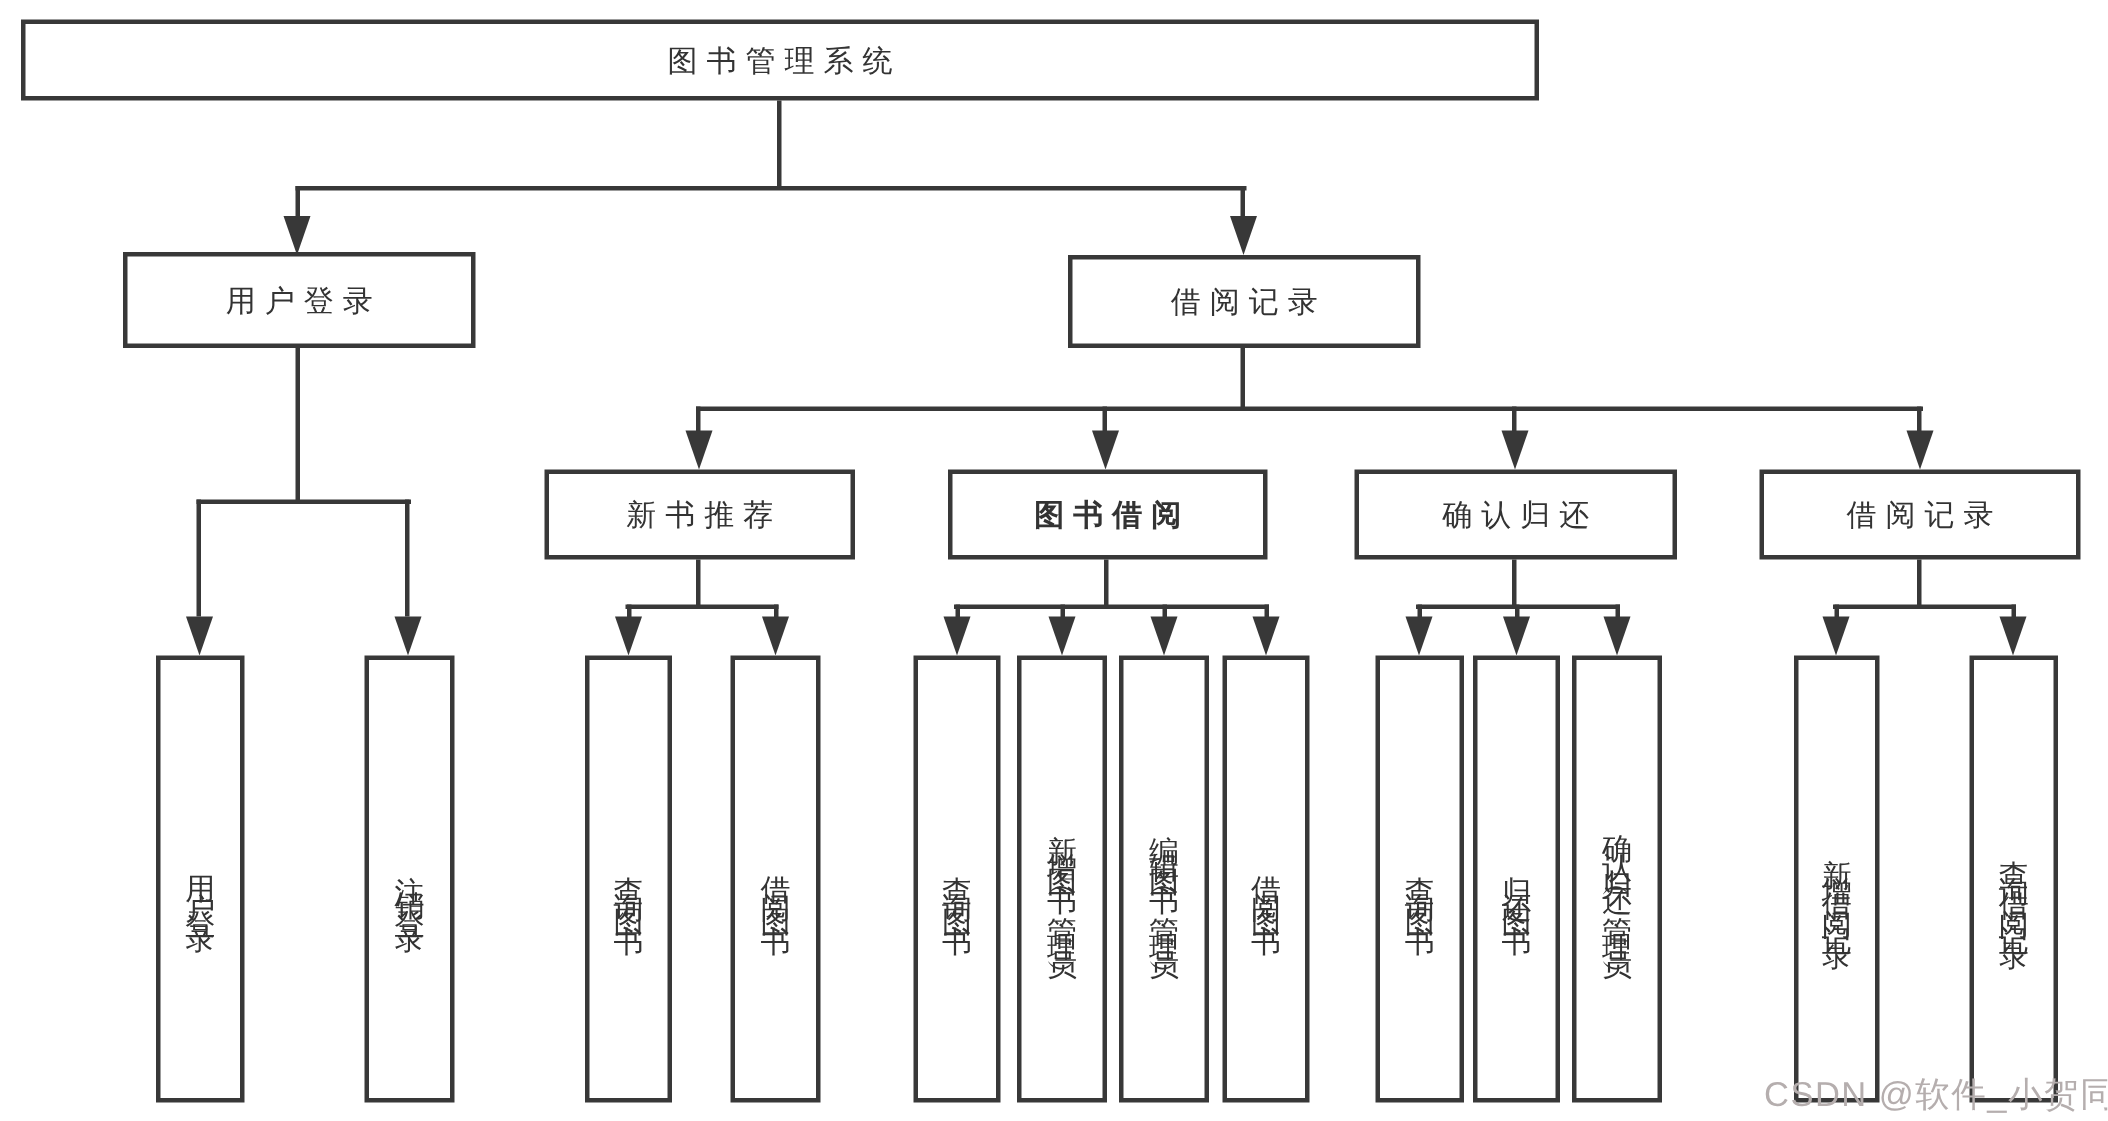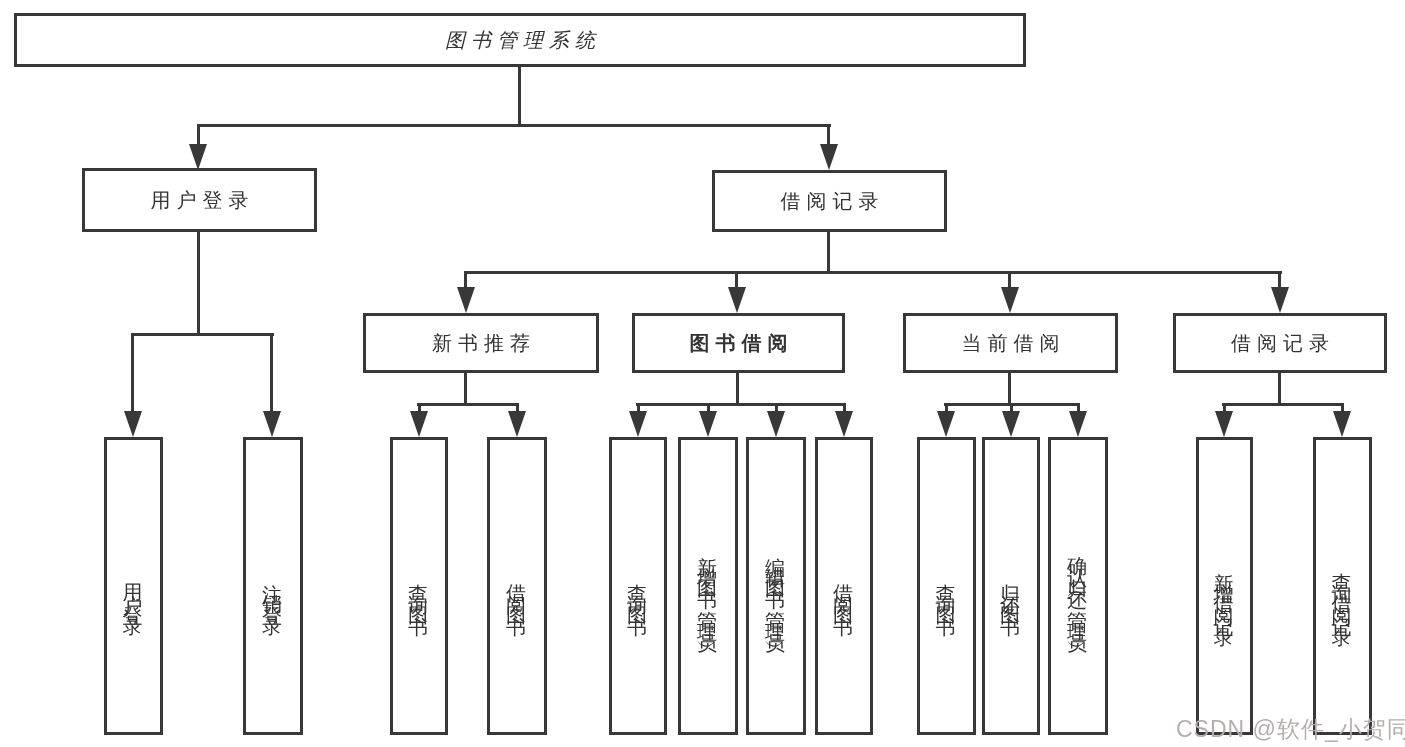--- a/index.html
+++ b/index.html
@@ -53,21 +53,21 @@
     letter-spacing:1px;
     color:var(--watermark);
     white-space:nowrap;
   }
 </style>
 </head>
 <body>
 
 <div id="canvas">
 
-  <div class="box hbox" style="left:14px;top:13px;width:1012px;height:54px;font-style:italic;">图书管理系统</div>
+  <div class="box hbox" style="left:14px;top:13px;width:1012px;height:54px;">图书管理系统</div>
 
   <div class="vline" style="left:518px;top:67px;width:3px;height:57px;"></div>
   <div class="hline" style="left:197px;top:124px;width:634px;height:3px;"></div>
   <div class="vline" style="left:197px;top:124px;width:3px;height:24px;"></div>
   <div class="arrow" style="left:189px;top:144px;"></div>
   <div class="vline" style="left:827px;top:124px;width:3px;height:24px;"></div>
   <div class="arrow" style="left:820px;top:144px;"></div>
 
   <div class="box hbox" style="left:82px;top:168px;width:235px;height:64px;">用户登录</div>
   <div class="box hbox" style="left:712px;top:170px;width:235px;height:62px;">借阅记录</div>
@@ -83,23 +83,23 @@
   <div class="hline" style="left:464px;top:271px;width:818px;height:3px;"></div>
   <div class="vline" style="left:464px;top:271px;width:3px;height:18px;"></div>
   <div class="arrow" style="left:457px;top:287px;"></div>
   <div class="vline" style="left:735px;top:271px;width:3px;height:18px;"></div>
   <div class="arrow" style="left:728px;top:287px;"></div>
   <div class="vline" style="left:1008px;top:271px;width:3px;height:18px;"></div>
   <div class="arrow" style="left:1001px;top:287px;"></div>
   <div class="vline" style="left:1278px;top:271px;width:3px;height:18px;"></div>
   <div class="arrow" style="left:1271px;top:287px;"></div>
 
-  <div class="box hbox" style="left:363px;top:313px;width:236px;height:60px;">新书推荐</div>
+  <div class="box hbox" style="left:363px;top:313px;width:207px;height:60px;">新书推荐</div>
   <div class="box hbox" style="left:632px;top:313px;width:213px;height:60px;font-weight:bold;">图书借阅</div>
-  <div class="box hbox" style="left:903px;top:313px;width:215px;height:60px;">当前借阅</div>
+  <div class="box hbox" style="left:903px;top:313px;width:215px;height:60px;">确认归还</div>
   <div class="box hbox" style="left:1173px;top:313px;width:214px;height:60px;">借阅记录</div>
 
   <div class="vline" style="left:464px;top:373px;width:3px;height:32px;"></div>
   <div class="hline" style="left:417px;top:403px;width:102px;height:3px;"></div>
   <div class="vline" style="left:418px;top:403px;width:3px;height:10px;"></div>
   <div class="arrow" style="left:410px;top:411px;"></div>
   <div class="vline" style="left:516px;top:403px;width:3px;height:10px;"></div>
   <div class="arrow" style="left:508px;top:411px;"></div>
 
   <div class="vline" style="left:736px;top:373px;width:3px;height:32px;"></div>

